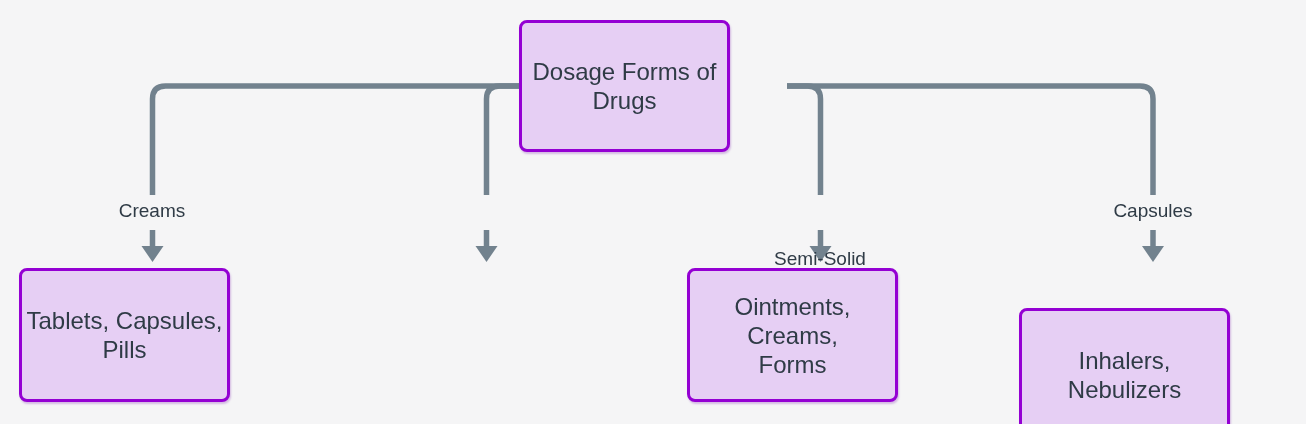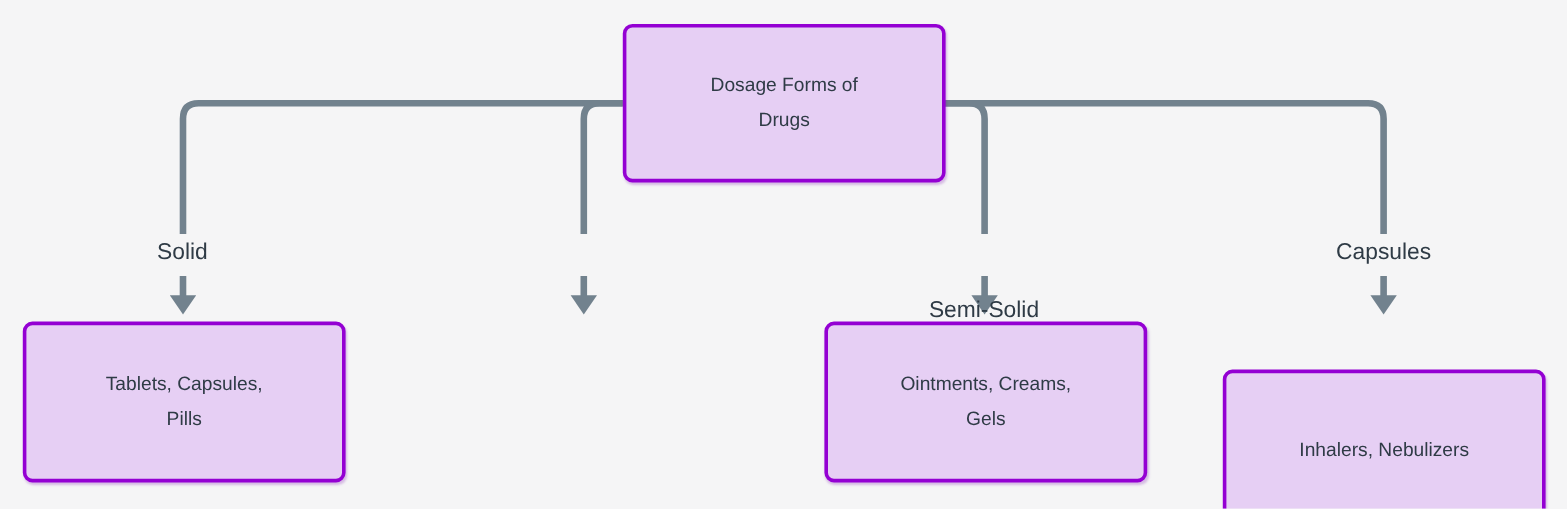--- a/index.html
+++ b/index.html
@@ -31,30 +31,30 @@
     stroke: var(--edge-line);
     stroke-width: 5.5;
     stroke-linejoin: round;
   }
   .arrowhead {
     fill: var(--edge-line);
     stroke: none;
   }
   .node {
     position: absolute;
-    width: 269px;
+    width: 211px;
     background: var(--node-fill);
     border: 3px solid var(--node-border);
     border-radius: 8px;
     display: flex;
     align-items: center;
     justify-content: center;
     text-align: center;
     color: var(--node-text);
-    font-size: 16px;
+    font-size: 24px;
     line-height: 29px;
     white-space: pre-line;
     box-shadow: 1px 2px 2px rgba(116, 10, 170, 0.25);
   }
   .node.root { left: 519px; top: 20px; height: 132px; }
   .node.leaf { top: 268px; height: 134px; }
   .node.leaf.pos-1 { left: 19px; text-align: center; }
   .node.leaf.pos-2 { left: 353px; }
   .node.leaf.pos-3 { left: 687px; }
   .node.leaf.pos-4 { left: 1019px; margin-top: 40px; }
@@ -92,29 +92,29 @@
     <polygon class="arrowhead" points="809.5,246 831.5,246 820.5,262"></polygon>
     <path class="edge" d="M1153 230 V248"></path>
     <polygon class="arrowhead" points="1142,246 1164,246 1153,262"></polygon>
   </svg>
 
   <div class="node root">
     <span>Dosage Forms of
 Drugs</span>
   </div>
 
-  <div class="edge-label pos-1">Solid</div>
+  <div class="edge-label pos-1">Creams</div>
   <div class="edge-label pos-3">Semi-Solid</div>
   <div class="edge-label pos-4">Capsules</div>
 
   <div class="node leaf pos-1">
     <span>Tablets, Capsules,
 Pills</span>
   </div>
   <div class="node leaf pos-3">
     <span>Ointments, Creams,
-Gels</span>
+Forms</span>
   </div>
   <div class="node leaf pos-4">
     <span>Inhalers, Nebulizers</span>
   </div>
 
 </div>
 
 </body></html>

